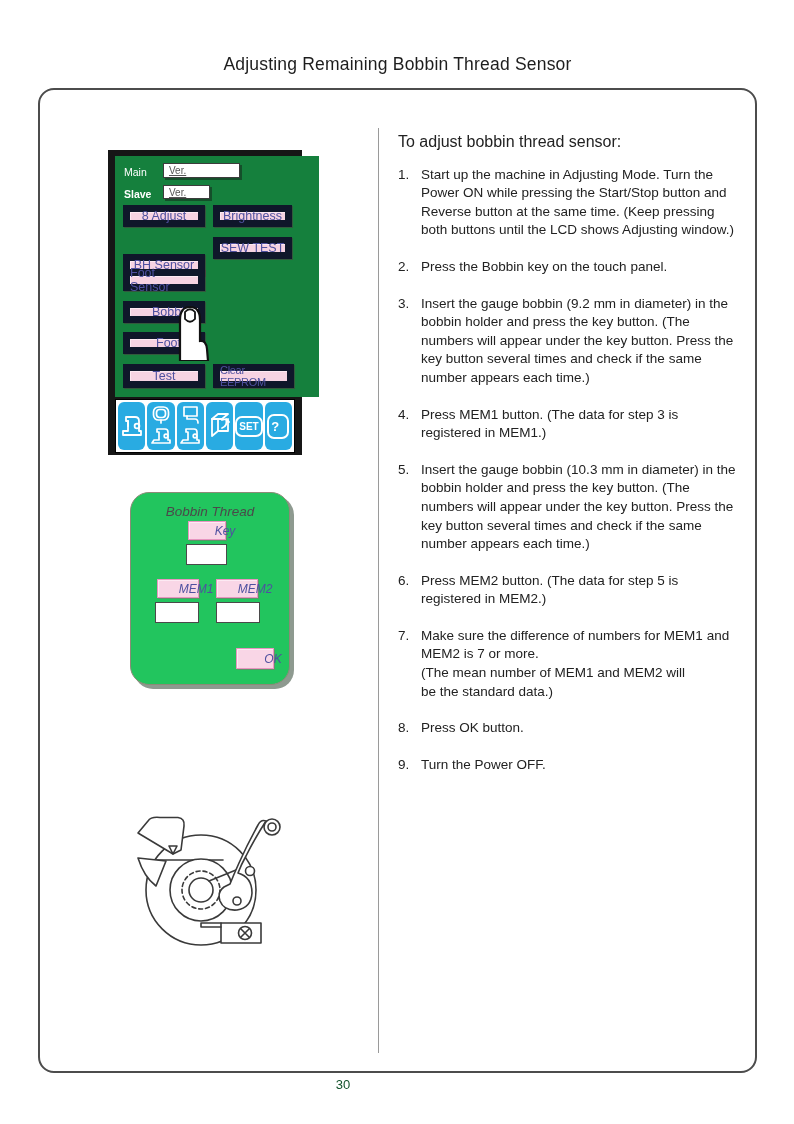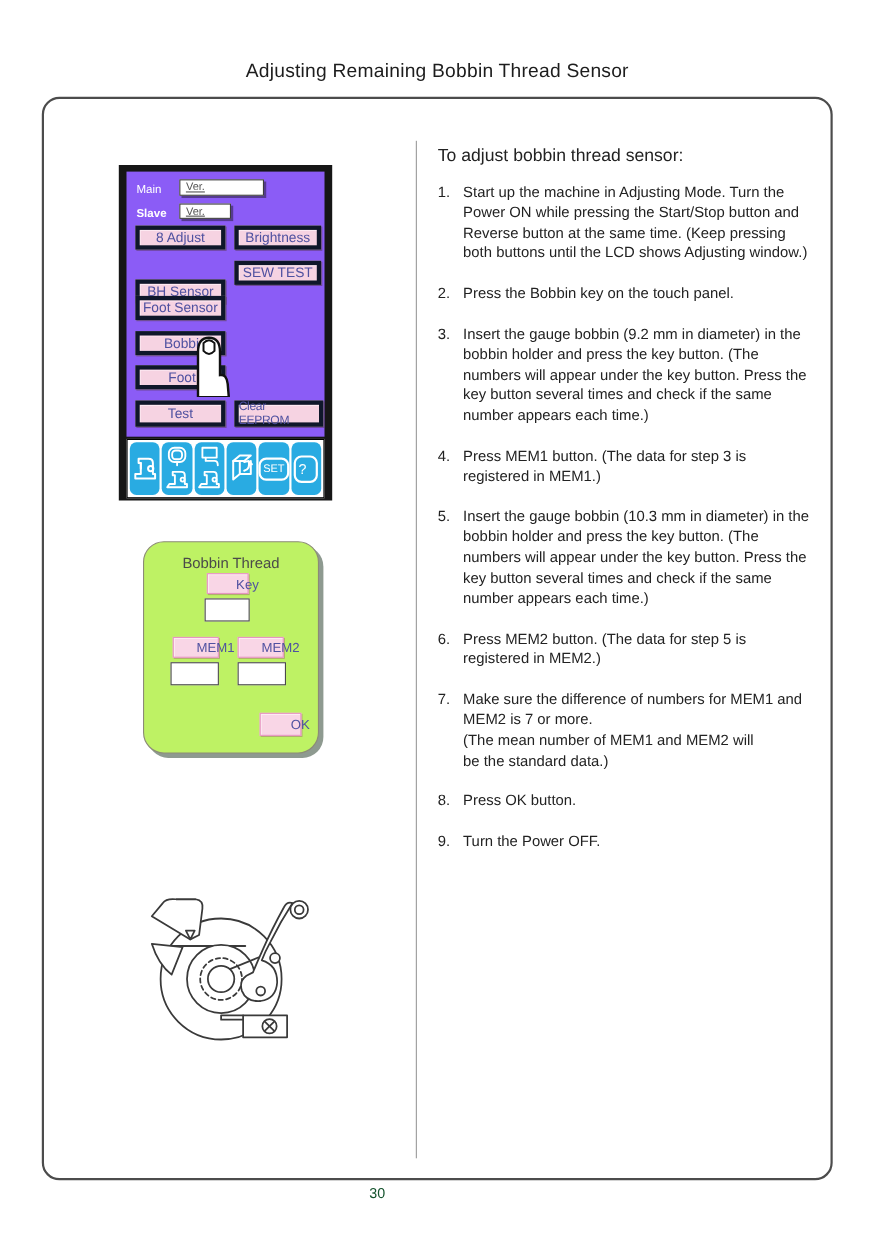--- a/index.html
+++ b/index.html
@@ -11,39 +11,39 @@
 
   .content-box { position:absolute; left:38px; top:88px; width:719px; height:985px;
     border:2px solid #4c4c4c; border-radius:16px; background:#fff; }
 
   .divider { position:absolute; left:378px; top:128px; width:1px; height:925px; background:#9a9a9a; }
 
   .page-number { position:absolute; top:1077px; left:0; width:686px; text-align:center; font-size:13px; color:#14532d; }
 
   
   .lcd { position:absolute; left:108px; top:150px; width:194px; height:305px; background:#161616; padding:6px 7px 2px 7px; }
-  .lcd-screen { position:relative; width:180px; height:241px; background:#8b5cf6; }
+  .lcd-screen { position:relative; width:204px; height:241px; background:#15803d; }
   .lcd-label { position:absolute; color:#fff; font-size:10.5px; }
   .ver-box { position:absolute; background:#fff; border:1px solid #3c3c3c; box-shadow:2px 2px 0 rgba(20,20,20,.45);
     font-size:10px; color:#555; padding:1px 0 0 5px;text-decoration:underline; }
-  .lcd-btn { position:absolute; background:#f6d3e2; border:4px solid #0f172a;
+  .lcd-btn { position:absolute; background:#f6d3e2; border:7px solid #0f172a;
     box-shadow:1px 1px 0 rgba(80,50,60,.5), inset 1px 1px 0 #fde9f2;
     color:#4f51a0; font-size:12.5px; display:flex; align-items:center; justify-content:center; cursor:pointer; }
   .lcd-btn.small-text { font-size:11px; letter-spacing:-.3px; }
 
   .lcd-toolbar { position:relative; margin-top:2px; width:180px; height:54px; background:#fff;
     border:1px solid #000; display:flex; gap:2px; padding:2px; }
   .tool-btn { flex:1; background:#29abe2; border-radius:6px; display:flex; align-items:center; justify-content:center; cursor:pointer; }
-  .tool-frame { border:2px solid #fff; border-radius:7px; color:#fff; font-weight:normal; font-size:10px; padding:3px 2px; min-width:20px; text-align:left; }
+  .tool-frame { border:2px solid #fff; border-radius:7px; color:#fff; font-weight:bold; font-size:10px; padding:3px 2px; min-width:20px; text-align:left; }
 
   .finger { position:absolute; left:60px; top:147px; width:36px; height:58px; z-index:5; }
 
   
   .bobbin-panel { position:absolute; left:130px; top:492px; width:160px; height:193px;
-    background:#bef264; border:1px solid #8c8b77; border-radius:19px; box-shadow:4px 4px 0 #8e9a90; }
+    background:#22c55e; border:1px solid #8c8b77; border-radius:19px; box-shadow:4px 4px 0 #8e9a90;font-style:italic; }
   .panel-title { position:absolute; top:11px; left:0; width:100%; text-align:center; font-size:13.5px; color:#4a4a4a; }
   .panel-btn { position:absolute; background:#f9d6e6; border:1px solid #e795c0;
     box-shadow:1px 1px 0 rgba(160,90,120,.45), inset 1px 1px 0 #fdeaf3;
     color:#4f51a0; font-size:12px; display:flex; align-items:center; justify-content:center; cursor:pointer;padding-left:36px; }
   .value-box { position:absolute; background:#fff; border:1px solid #4a4a4a; }
 
   
   .instructions { position:absolute; left:398px; top:133px; width:345px; }
   .intro { font-size:16px; line-height:18.6px; margin-bottom:14px; }
   .step { display:flex; margin-bottom:18px; }

